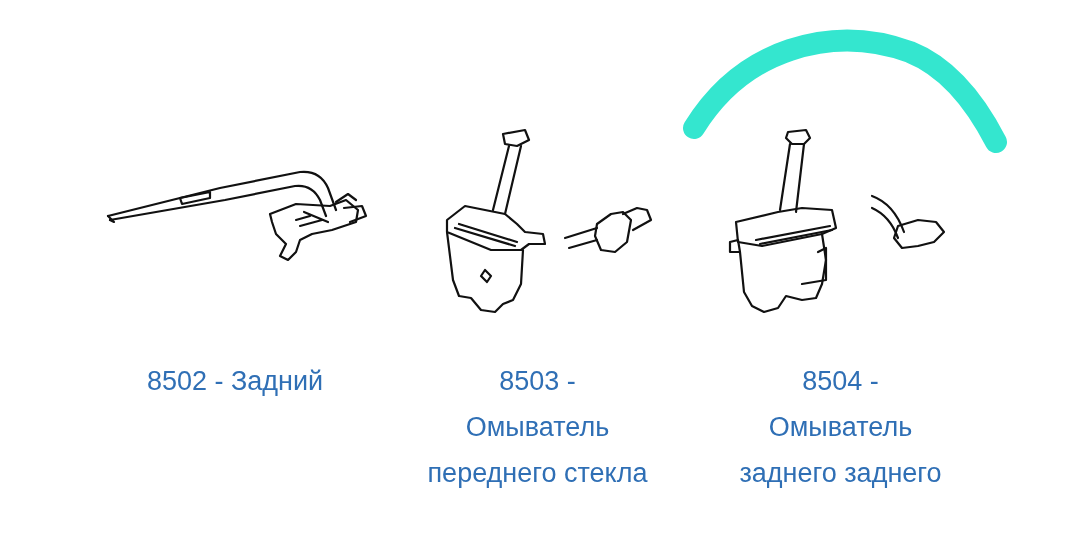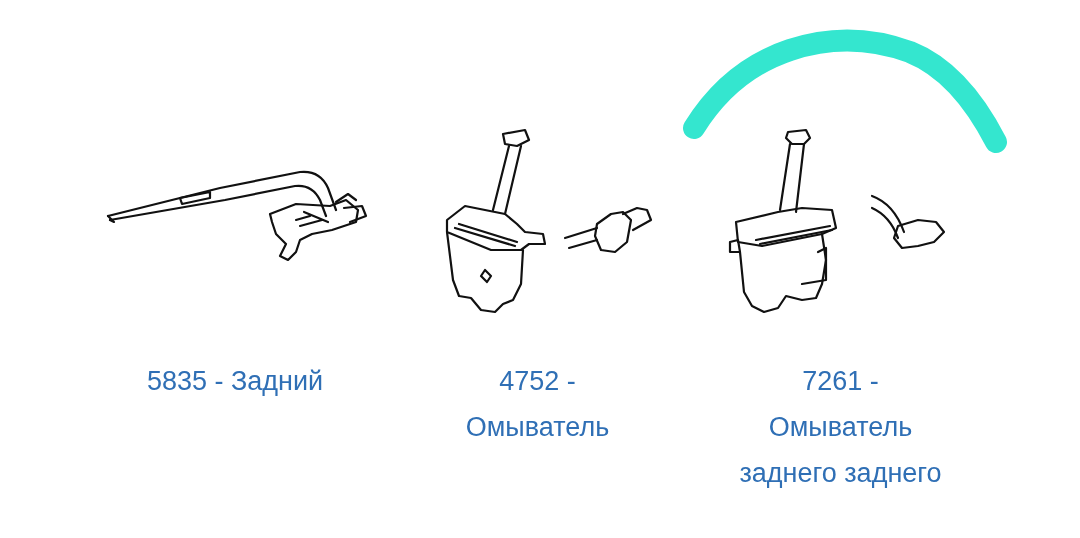--- a/index.html
+++ b/index.html
@@ -20,60 +20,61 @@
       <path d="M10 60 L125 40 L195 26 Q212 24 220 40 L226 56"></path>
       <path d="M8 56 L14 62 L10 60"></path>
       <path d="M80 38 L110 32 L110 38 L82 44 Z"></path>
       <path d="M170 54 L196 44 L230 46 L246 40 L258 50 L256 62 L232 70 L212 74 L200 80 L196 92 L188 100 L180 96 L186 84 L176 74 L172 62 Z"></path>
       <path d="M236 42 L248 34 L256 40"></path>
       <path d="M244 48 L262 46 L266 56 L250 62"></path>
       <path d="M196 60 L210 56 M200 66 L222 60 M204 52 L228 62"></path>
     </g>
   </svg>
   <div class="label" style="left:0;top:358px;width:290px;">
-    <span>5835 - Задний</span>
+    <span>8502 - Задний</span>
   </div>
 </div>
 
 <div class="card" style="left:395px;width:285px;">
   <svg class="illus" width="240" height="200" viewBox="0 0 240 200" style="left:30px;top:120px;">
     <g fill="none" stroke="#111" stroke-width="2.2" stroke-linejoin="round" stroke-linecap="round">
       <path d="M78 14 L100 10 L104 20 L92 26 L80 24 Z"></path>
       <path d="M84 26 L68 90 M96 26 L80 94"></path>
       <path d="M22 100 L40 86 L60 90 L80 94 L92 104 L100 112 L118 114 L120 124 L104 124 L96 130 L66 130 L22 112 Z"></path>
       <path d="M22 112 L28 160 L34 176 L46 178 L56 190 L70 192 L78 184 L88 180 L96 164 L98 130"></path>
       <path d="M30 108 L90 126 M34 104 L92 122"></path>
       <path d="M60 150 L66 156 L62 162 L56 156 Z"></path>
       <path d="M140 118 L172 108 M144 128 L172 120"></path>
       <path d="M172 104 L186 94 L198 92 L206 100 L202 122 L190 132 L176 130 L170 116 Z"></path>
       <path d="M198 94 L212 88 L222 90 L226 100 L208 110"></path>
     </g>
   </svg>
   <div class="label" style="left:0;top:358px;width:285px;">
-    <span>4752 -</span>
+    <span>8503 -</span>
     <span>Омыватель</span>
+    <span>переднего стекла</span>
   </div>
 </div>
 
 <div class="card" style="left:698px;width:285px;">
   <svg class="illus" width="240" height="200" viewBox="0 0 240 200" style="left:24px;top:122px;">
     <g fill="none" stroke="#111" stroke-width="2.2" stroke-linejoin="round" stroke-linecap="round">
       <path d="M66 10 L84 8 L88 16 L82 22 L70 22 L64 16 Z"></path>
       <path d="M68 22 L58 88 M82 22 L74 90"></path>
       <path d="M14 100 L56 90 L80 86 L110 88 L114 106 L100 112 L40 124 L16 120 Z"></path>
       <path d="M34 118 L108 104 M38 122 L110 108"></path>
       <path d="M8 120 L16 118 L18 130 L8 130 Z"></path>
       <path d="M18 130 L22 170 L30 184 L42 190 L56 186 L64 174 L80 178 L94 176 L100 162 L104 138 L100 112"></path>
       <path d="M96 130 L104 126 L104 158 L80 162"></path>
       <path d="M150 74 Q172 82 182 110 M150 86 Q168 94 176 116"></path>
       <path d="M176 104 L196 98 L214 100 L222 110 L212 120 L196 124 L180 126 L172 116 Z"></path>
     </g>
   </svg>
   <div class="label" style="left:0;top:358px;width:285px;">
-    <span>7261 -</span>
+    <span>8504 -</span>
     <span>Омыватель</span>
     <span>заднего заднего</span>
   </div>
 </div>
 
 <svg class="highlight" width="1080" height="538" viewBox="0 0 1080 538">
   <path d="M694 128 Q730 70 790 50 Q850 30 910 52 Q960 72 996 142" fill="none" stroke="#34e6cf" stroke-width="22" stroke-linecap="round"></path>
 </svg>
 
 </body></html>

